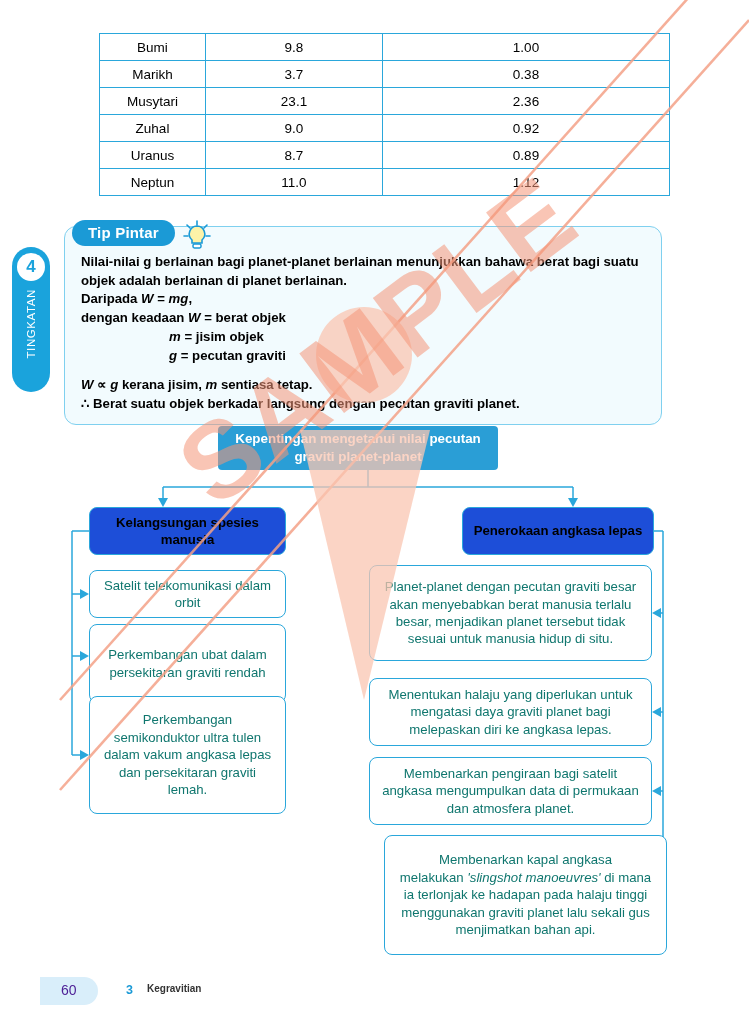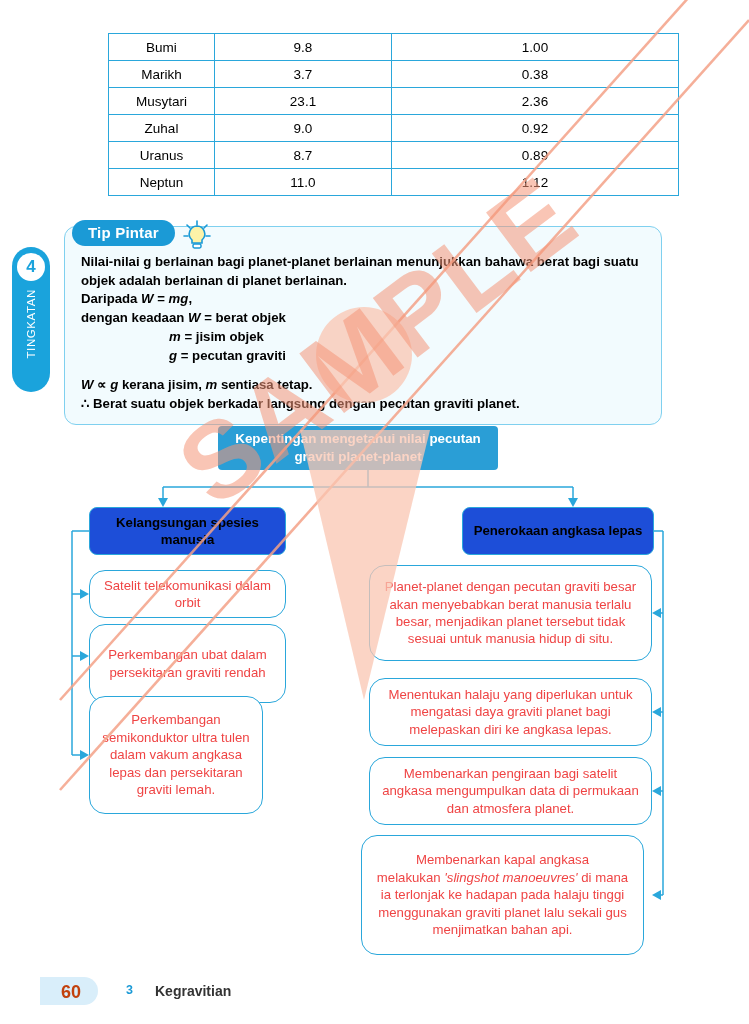--- a/index.html
+++ b/index.html
@@ -52,21 +52,21 @@
     font-size: 11.5px;
     letter-spacing: 0.6px;
     writing-mode: vertical-rl;
     transform: rotate(180deg);
     white-space: nowrap;
   }
 
   
   .tbl {
     position: absolute;
-    left: 108px;
+    left: 99px;
     top: 33px;
     width: 567px;
     border-collapse: collapse;
     table-layout: fixed;
   }
   .tbl td {
     border: 1px solid #2aa7db;
     height: 26px;
     font-size: 13.5px;
     text-align: center;
@@ -158,32 +158,32 @@
     border-radius: 8px;
     font-weight: bold;
     padding: 4px 8px;
   }
   .node-left-head { left: 89px; top: 507px; width: 197px; height: 48px; }
   .node-right-head { left: 462px; top: 507px; width: 192px; height: 48px; }
 
   .node-plain {
     background: #ffffff;
     border: 1.4px solid #2aa7db;
-    border-radius: 16px;
+    border-radius: 8px;
     padding: 17px 9px;
-    color: #ef4444;
+    color: #0f766e;
   }
   .n-l1 { left: 89px; top: 570px; width: 197px; height: 48px; }
   .n-l2 { left: 89px; top: 624px; width: 197px; height: 79px; }
-  .n-l3 { left: 89px; top: 696px; width: 174px; height: 118px; }
+  .n-l3 { left: 89px; top: 696px; width: 197px; height: 118px; }
 
   .n-r1 { left: 369px; top: 565px; width: 283px; height: 96px; }
   .n-r2 { left: 369px; top: 678px; width: 283px; height: 68px; }
   .n-r3 { left: 369px; top: 757px; width: 283px; height: 68px; }
-  .n-r4 { left: 361px; top: 835px; width: 283px; height: 120px; }
+  .n-r4 { left: 384px; top: 835px; width: 283px; height: 120px; }
   .n-r4 i { font-style: italic; }
 
   
   .footer-bar {
     position: absolute;
     left: 0;
     top: 972px;
     width: 749px;
     height: 52px;
     background: #ffffff;
@@ -195,37 +195,37 @@
     top: 977px;
     width: 58px;
     height: 28px;
     background: #d9eefa;
     border-radius: 0 14px 14px 0;
   }
   .page-num {
     position: absolute;
     left: 61px;
     top: 982px;
-    font-size: 18px;
-    font-weight: bold;
-    color: #c2410c;
+    font-size: 14px;
+    font-weight: normal;
+    color: #4c1d95;
   }
   .footer-chap-num {
     position: absolute;
     left: 126px;
     top: 983px;
     font-size: 12.5px;
     font-weight: bold;
     color: #1b9ad6;
   }
   .footer-chap-title {
     position: absolute;
-    left: 155px;
+    left: 147px;
     top: 983px;
-    font-size: 14px;
+    font-size: 10px;
     font-weight: bold;
     color: #333;
   }
 
   
   .watermark {
     position: absolute;
     inset: 0;
     pointer-events: none;
     z-index: 5;

